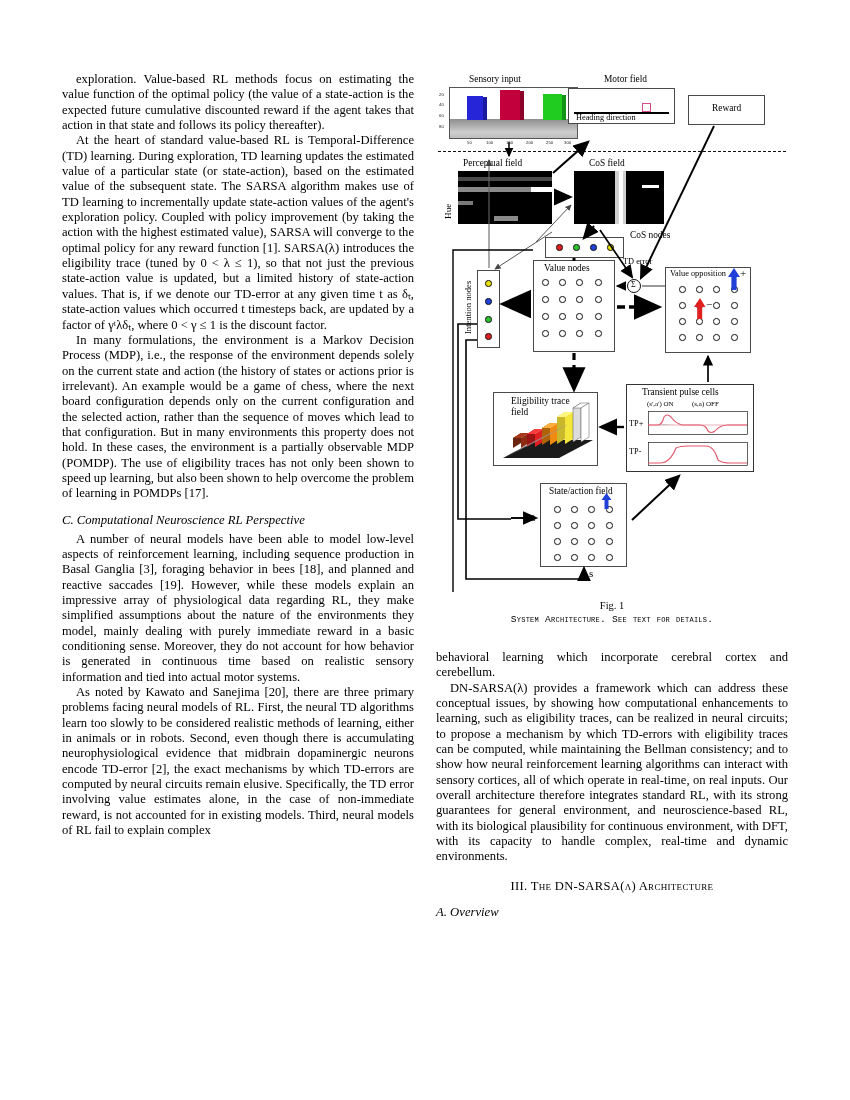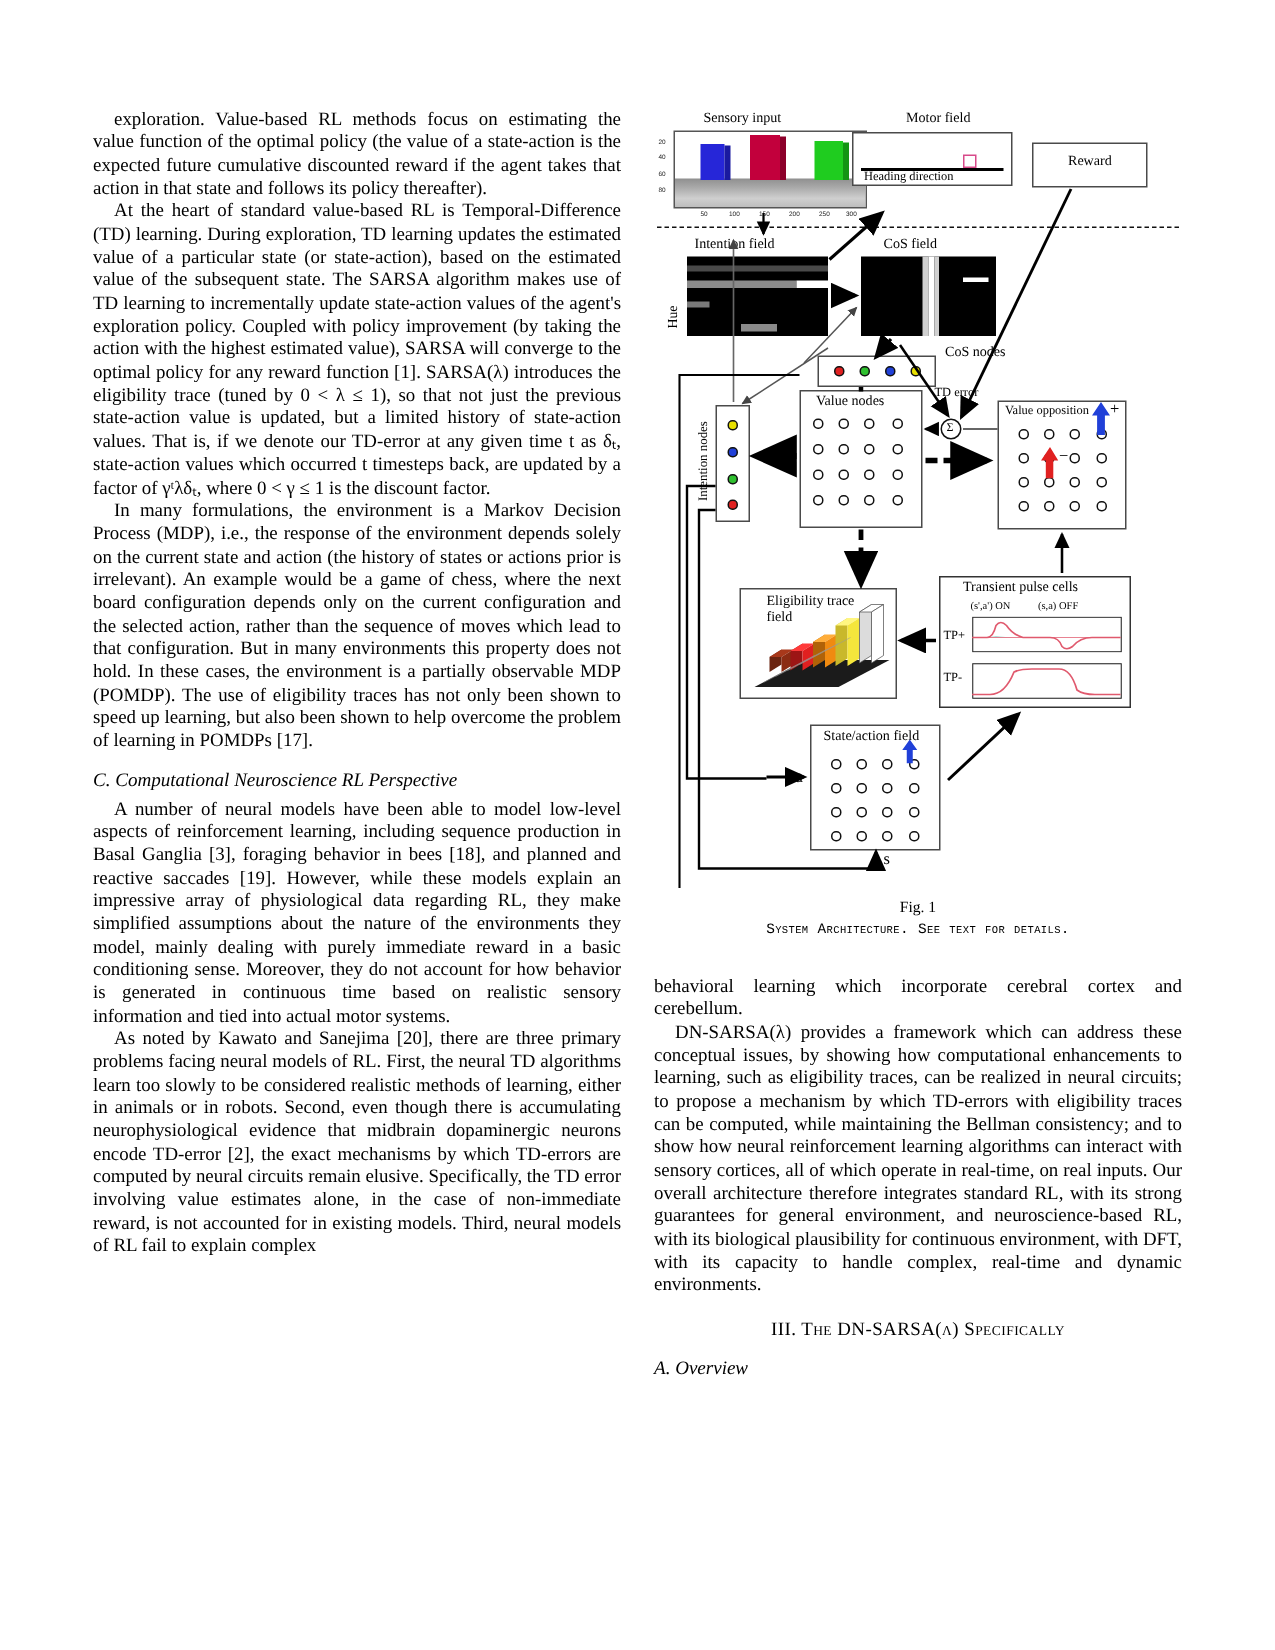--- a/index.html
+++ b/index.html
@@ -141,21 +141,21 @@
         <div class="box" style="left:132px; top:16px; width:107px; height:36px;"></div>
         <div style="position:absolute; left:138px; top:40px; width:95px; height:1.7px; background:#000;"></div>
         <div style="position:absolute; left:206px; top:31px; width:9px; height:9px; border:1.2px solid #d84a8a;"></div>
         <div class="lbl sm" style="left:140px; top:41px;">Heading direction</div>
 
         <div class="box" style="left:252px; top:23px; width:77px; height:30px;"></div>
         <div class="lbl" style="left:276px; top:31px;">Reward</div>
 
         <div class="dashline" style="left:2px; top:79px; width:348px;"></div>
 
-        <div class="lbl" style="left:27px; top:86px;">Intention field</div>
+        <div class="lbl" style="left:27px; top:86px;">Perceptual field</div>
         <div class="vertlbl" style="left:7px; top:103px; height:44px;">Hue</div>
         <div class="blackpanel" style="left:22px; top:99px; width:94px; height:53px;">
           <div style="position:absolute; left:0; top:6px; width:100%; height:4px; background:#4a4a4a;"></div>
           <div style="position:absolute; left:0; top:16px; width:78%; height:5px; background:#8a8a8a;"></div>
           <div style="position:absolute; left:78%; top:16px; width:22%; height:5px; background:#ffffff;"></div>
           <div style="position:absolute; left:0; top:30px; width:16%; height:4px; background:#7a7a7a;"></div>
           <div style="position:absolute; left:38%; top:45px; width:26%; height:5px; background:#8a8a8a;"></div>
         </div>
 
         <div class="lbl" style="left:153px; top:86px;">CoS field</div>
@@ -384,19 +384,19 @@
 
       <div class="caption">
         <div class="c1">Fig. 1</div>
         <div class="c2">System Architecture. See text for details.</div>
       </div>
     </div>
 
     <div style="margin-top:18px;">
       <p class="body noindent">behavioral learning which incorporate cerebral cortex and cerebellum.</p>
       <p class="body">DN-SARSA(λ) provides a framework which can address these conceptual issues, by showing how computational enhancements to learning, such as eligibility traces, can be realized in neural circuits; to propose a mechanism by which TD-errors with eligibility traces can be computed, while maintaining the Bellman consistency; and to show how neural reinforcement learning algorithms can interact with sensory cortices, all of which operate in real-time, on real inputs. Our overall architecture therefore integrates standard RL, with its strong guarantees for general environment, and neuroscience-based RL, with its biological plausibility for continuous environment, with DFT, with its capacity to handle complex, real-time and dynamic environments.</p>
-      <h2 class="seccenter">III.  The DN-SARSA(λ) Specifically</h2>
+      <h2 class="seccenter">III.  The DN-SARSA(λ) Architecture</h2>
       <h3 class="sec">A.  Overview</h3>
     </div>
 
   </div>
  </div>
 </div>
 
 </body></html>

